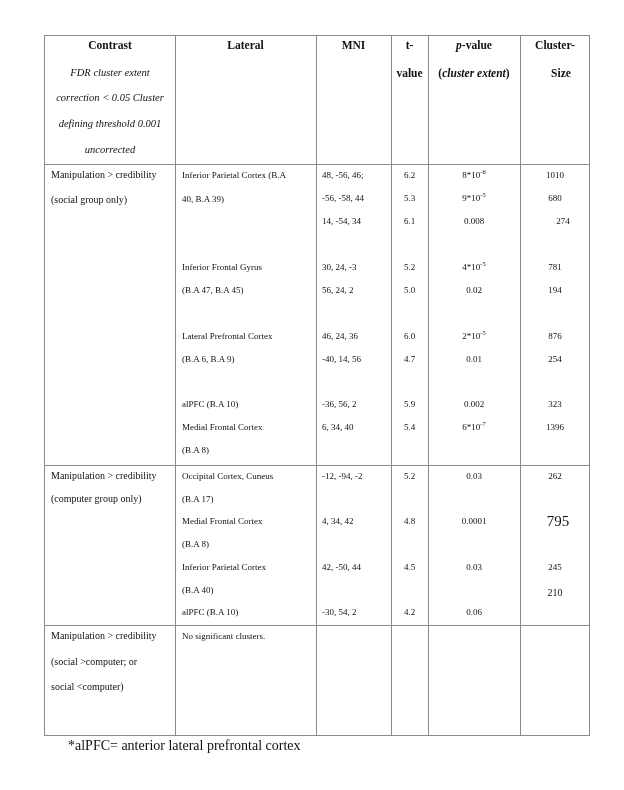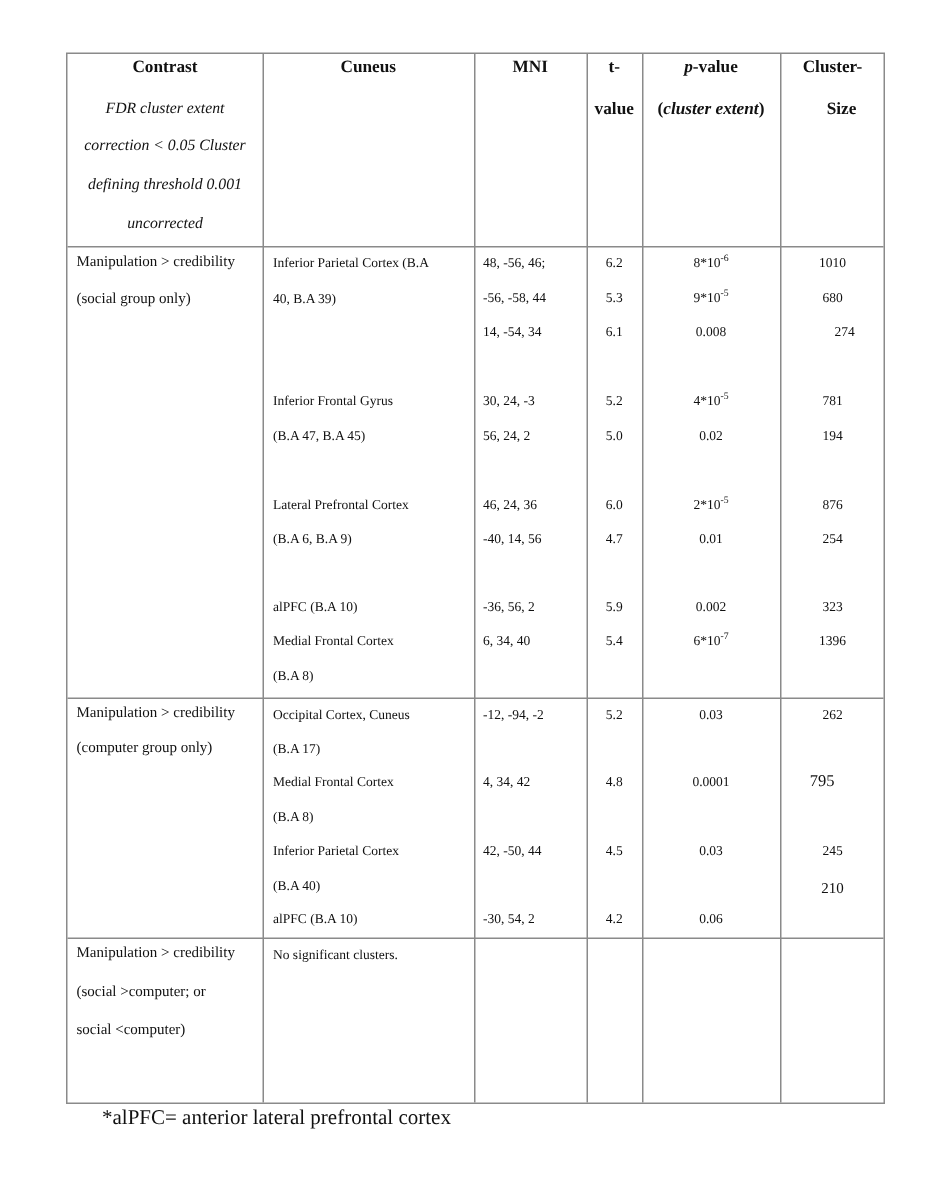--- a/index.html
+++ b/index.html
@@ -31,21 +31,21 @@
   <div class="hline" style="top:128px"></div>
   <div class="hline" style="top:429px"></div>
   <div class="hline" style="top:589px"></div>
 
   <div class="cell hdr" style="left:0;width:130px;top:4px">Contrast</div>
   <div class="cell note-i" style="left:0;width:130px;top:32px">FDR cluster extent</div>
   <div class="cell note-i" style="left:0;width:130px;top:57px">correction &lt; 0.05 Cluster</div>
   <div class="cell note-i" style="left:0;width:130px;top:83px">defining threshold 0.001</div>
   <div class="cell note-i" style="left:0;width:130px;top:109px">uncorrected</div>
 
-  <div class="cell hdr" style="left:130px;width:141px;top:4px">Cuneus</div>
+  <div class="cell hdr" style="left:130px;width:141px;top:4px">Lateral</div>
   <div class="cell hdr" style="left:271px;width:75px;top:4px">MNI</div>
   <div class="cell hdr" style="left:346px;width:37px;top:4px">t-</div>
   <div class="cell hdr" style="left:346px;width:37px;top:32px">value</div>
   <div class="cell hdr" style="left:383px;width:92px;top:4px"><span class="it">p</span><span>-value</span></div>
   <div class="cell hdr" style="left:383px;width:92px;top:32px">(<span class="it">cluster extent</span>)</div>
   <div class="cell hdr" style="left:475px;width:70px;top:4px">Cluster-</div>
   <div class="cell hdr" style="left:475px;width:82px;top:32px">Size</div>
 
   <div class="cell" style="left:6px;top:134px">Manipulation &gt; credibility</div>
   <div class="cell" style="left:6px;top:159px">(social group only)</div>
@@ -117,21 +117,21 @@
   <div class="cell" style="left:137px;top:571px;font-size:9px">alPFC (B.A 10)</div>
 
   <div class="cell" style="left:277px;top:435px;font-size:9px">-12, -94, -2</div>
   <div class="cell c" style="left:346px;width:37px;top:435px;font-size:9px">5.2</div>
   <div class="cell c" style="left:383px;width:92px;top:435px;font-size:9px">0.03</div>
   <div class="cell c" style="left:475px;width:70px;top:435px;font-size:9px">262</div>
 
   <div class="cell" style="left:277px;top:480px;font-size:9px">4, 34, 42</div>
   <div class="cell c" style="left:346px;width:37px;top:480px;font-size:9px">4.8</div>
   <div class="cell c" style="left:383px;width:92px;top:480px;font-size:9px">0.0001</div>
-  <div class="cell c" style="left:456px;width:94px;top:480px;font-size:11px">795</div>
+  <div class="cell c" style="left:466px;width:94px;top:480px;font-size:15px">795</div>
 
   <div class="cell" style="left:277px;top:526px;font-size:9px">42, -50, 44</div>
   <div class="cell c" style="left:346px;width:37px;top:526px;font-size:9px">4.5</div>
   <div class="cell c" style="left:383px;width:92px;top:526px;font-size:9px">0.03</div>
   <div class="cell c" style="left:475px;width:70px;top:526px;font-size:9px">245</div>
 
   <div class="cell" style="left:277px;top:571px;font-size:9px">-30, 54, 2</div>
   <div class="cell c" style="left:346px;width:37px;top:571px;font-size:9px">4.2</div>
   <div class="cell c" style="left:383px;width:92px;top:571px;font-size:9px">0.06</div>
   <div class="cell c" style="left:475px;width:70px;top:552px;font-size:10px">210</div>

